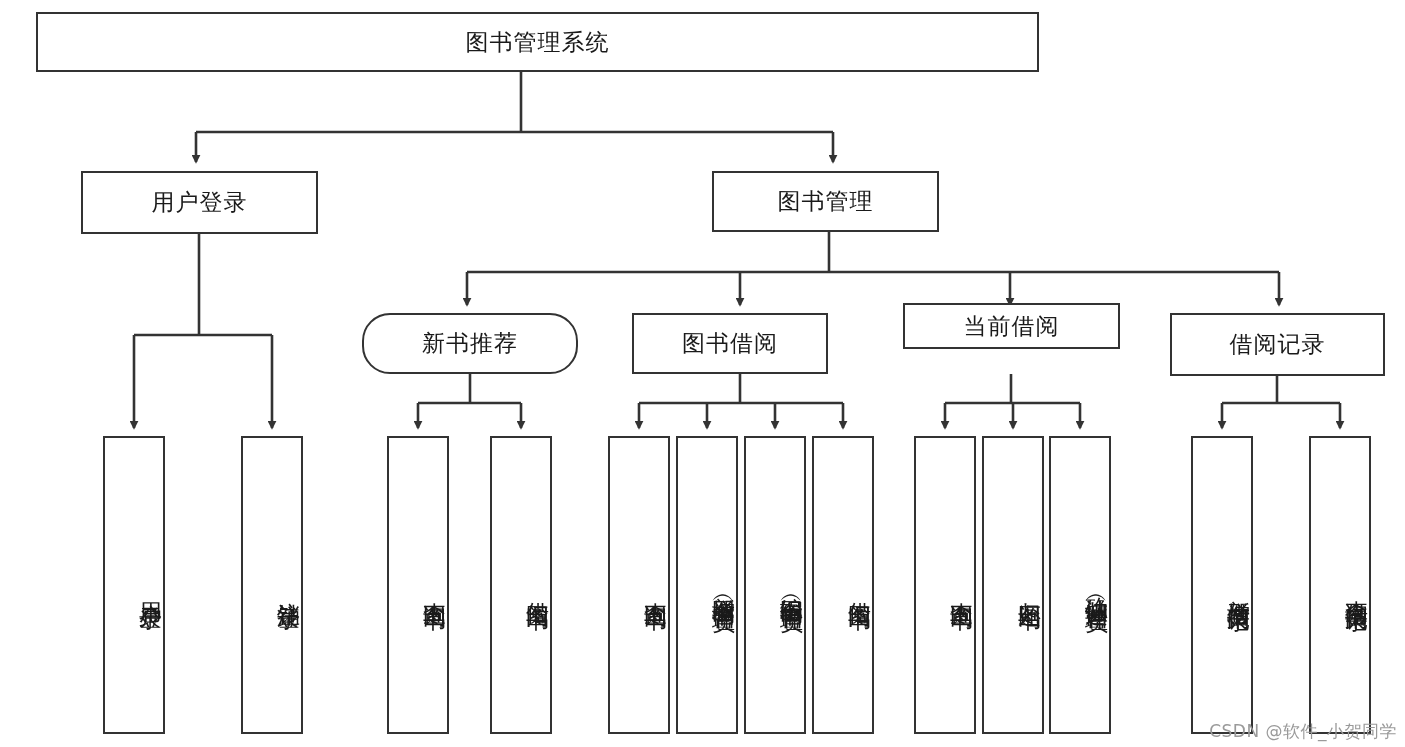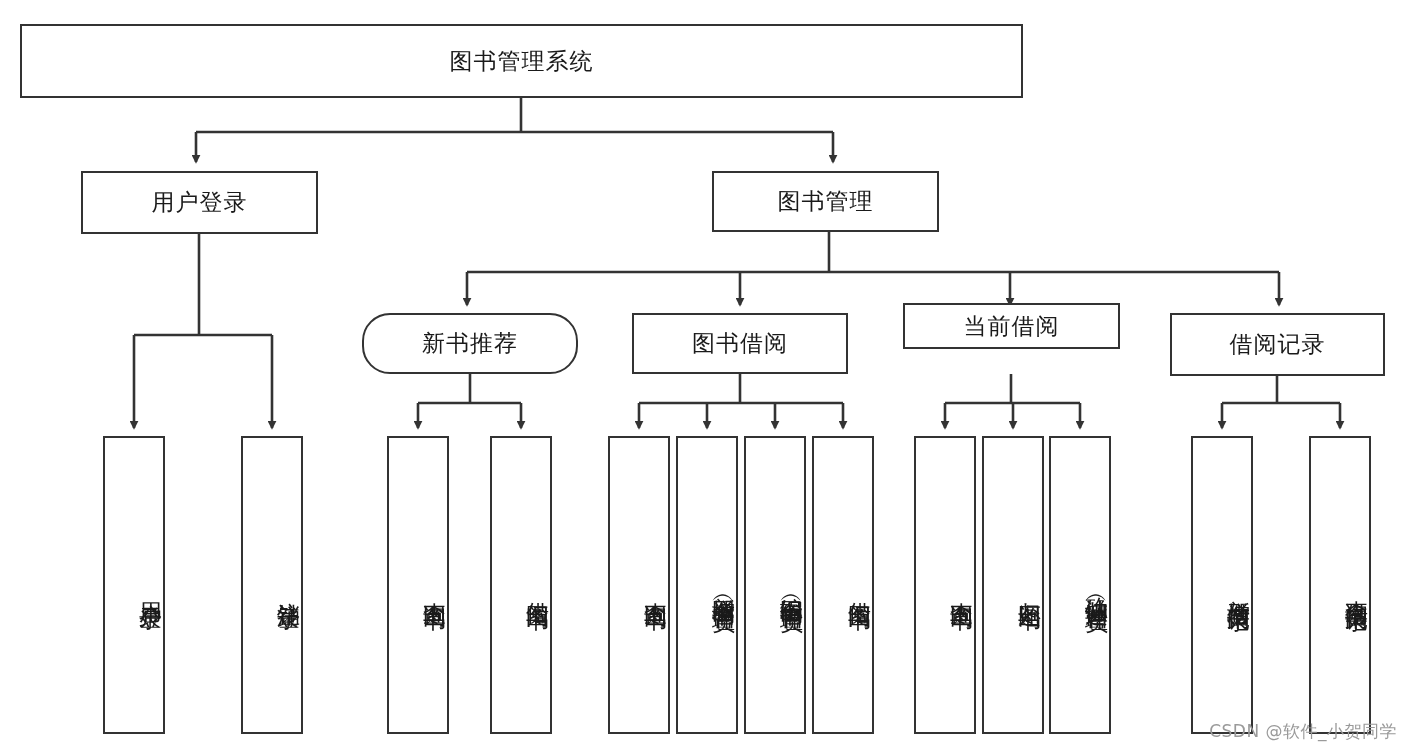--- a/index.html
+++ b/index.html
@@ -125,37 +125,37 @@
     </g>
 
     <g stroke="#333333" stroke-width="2.6" fill="none">
       <path d="M1277,376 L1277,403"></path>
       <path d="M1222,403 L1340,403"></path>
       <path d="M1222,403 L1222,428" marker-end="url(#arrowhead)"></path>
       <path d="M1340,403 L1340,428" marker-end="url(#arrowhead)"></path>
     </g>
   </svg>
 
-  <div class="node-box horizontal" style="left:20px; top:12px; width:1003px; height:74px;margin-top:12px;">
+  <div class="node-box horizontal" style="left:36px; top:12px; width:1003px; height:60px;">
     <span class="node-label">图书管理系统</span>
   </div>
 
   <div class="node-box horizontal" style="left:81px; top:171px; width:237px; height:63px;">
     <span class="node-label">用户登录</span>
   </div>
 
   <div class="node-box horizontal" style="left:712px; top:171px; width:227px; height:61px;">
     <span class="node-label">图书管理</span>
   </div>
 
   <div class="node-box horizontal" style="left:362px; top:313px; width:216px; height:61px;border-radius:28px;">
     <span class="node-label">新书推荐</span>
   </div>
 
-  <div class="node-box horizontal" style="left:632px; top:313px; width:216px; height:61px;">
+  <div class="node-box horizontal" style="left:632px; top:313px; width:196px; height:61px;">
     <span class="node-label">图书借阅</span>
   </div>
 
   <div class="node-box horizontal" style="left:903px; top:303px; width:217px; height:46px;">
     <span class="node-label">当前借阅</span>
   </div>
 
   <div class="node-box horizontal" style="left:1170px; top:313px; width:215px; height:63px;">
     <span class="node-label">借阅记录</span>
   </div>

